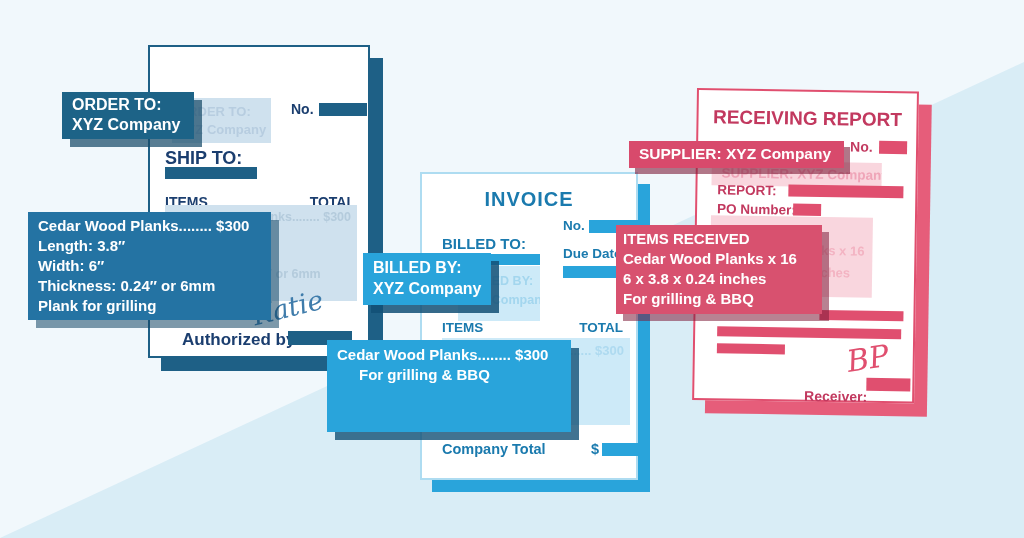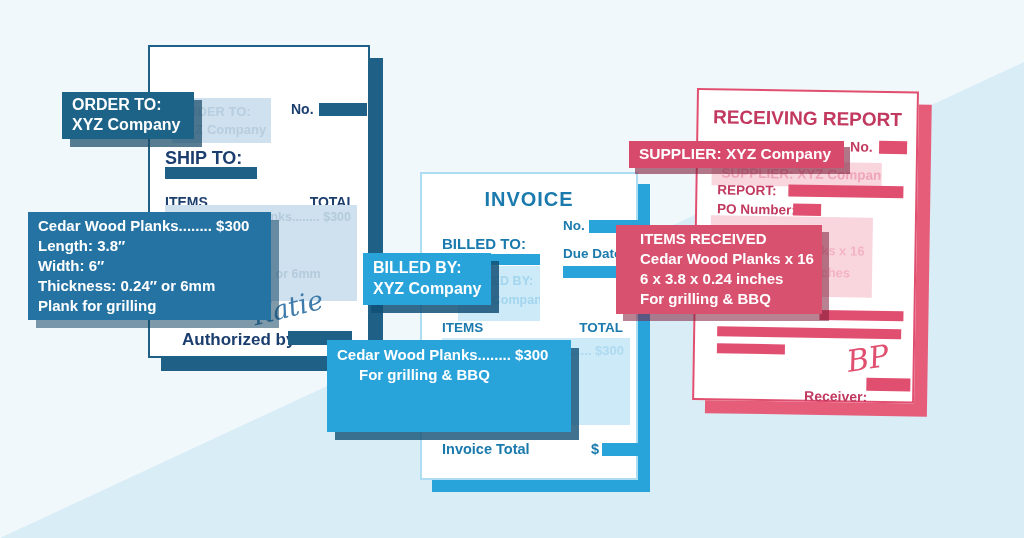--- a/index.html
+++ b/index.html
@@ -104,21 +104,21 @@
       <div class="ghost-line" style="left:6px;top:27px;font-size:12.5px;color:#a3d6ee;">XYZ Company</div>
     </div>
 
     <div class="lbl inv-text" style="left:20px;top:146px;font-size:13.5px;">ITEMS</div>
     <div class="lbl inv-text" style="right:13px;top:146px;font-size:13.5px;">TOTAL</div>
 
     <div class="ghost-box" style="left:20px;top:164px;width:188px;height:87px;background:#cdeaf8;">
       <div class="ghost-line" style="right:6px;top:5px;font-size:13px;color:#aedaf0;">Cedar Wood Planks........  $300</div>
     </div>
 
-    <div class="lbl inv-text" style="left:20px;top:267px;font-size:14.5px;">Invoice Total</div>
+    <div class="lbl inv-text" style="left:20px;top:267px;font-size:14.5px;">Company Total</div>
     <div class="lbl inv-text" style="left:169px;top:267px;font-size:14.5px;">$</div>
     <div class="bar inv-bar" style="left:180px;top:269px;width:36px;height:13px;"></div>
   </div>
 
   <div class="callout" style="left:363px;top:253px;width:128px;height:52px;background:#29a4db;
               box-shadow:8px 8px 0 rgba(18,80,118,0.85);padding:4px 10px;font-size:16px;line-height:21px;z-index:12;">
     <div>BILLED BY:</div>
     <div>XYZ Company</div>
   </div>
 
@@ -164,20 +164,20 @@
       <div class="bar rr-bar" style="left:172px;top:285px;width:44px;height:13px;"></div>
     </div>
   </div>
 
   <div class="callout" style="left:629px;top:141px;width:215px;height:27px;background:#d84a6c;
               box-shadow:6px 6px 0 rgba(125,28,56,0.6);padding:3px 10px;font-size:15.5px;line-height:20px;z-index:20;">
     <div>SUPPLIER: XYZ Company</div>
   </div>
 
   <div class="callout" style="left:616px;top:225px;width:206px;height:89px;background:#d8516f;
-              box-shadow:7px 7px 0 rgba(125,28,56,0.55);padding:4px 24px;font-size:15px;line-height:20px;z-index:21;">
+              box-shadow:7px 7px 0 rgba(125,28,56,0.55);padding:4px 7px;font-size:15px;line-height:20px;z-index:21;">
     <div>ITEMS RECEIVED</div>
     <div>Cedar Wood Planks x 16</div>
     <div>6 x 3.8 x 0.24 inches</div>
     <div>For grilling &amp; BBQ</div>
   </div>
 
 </div>
 
 </body></html>

